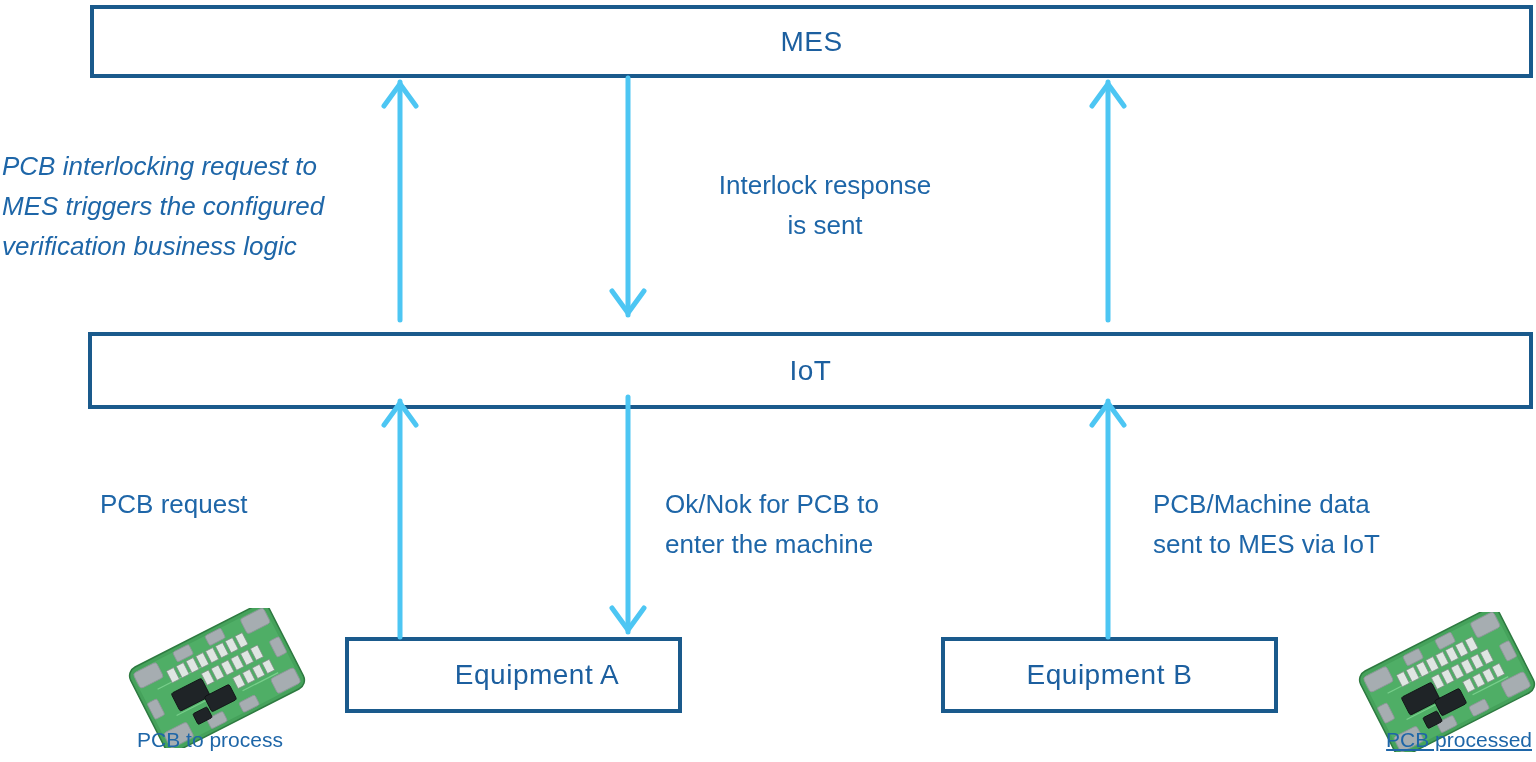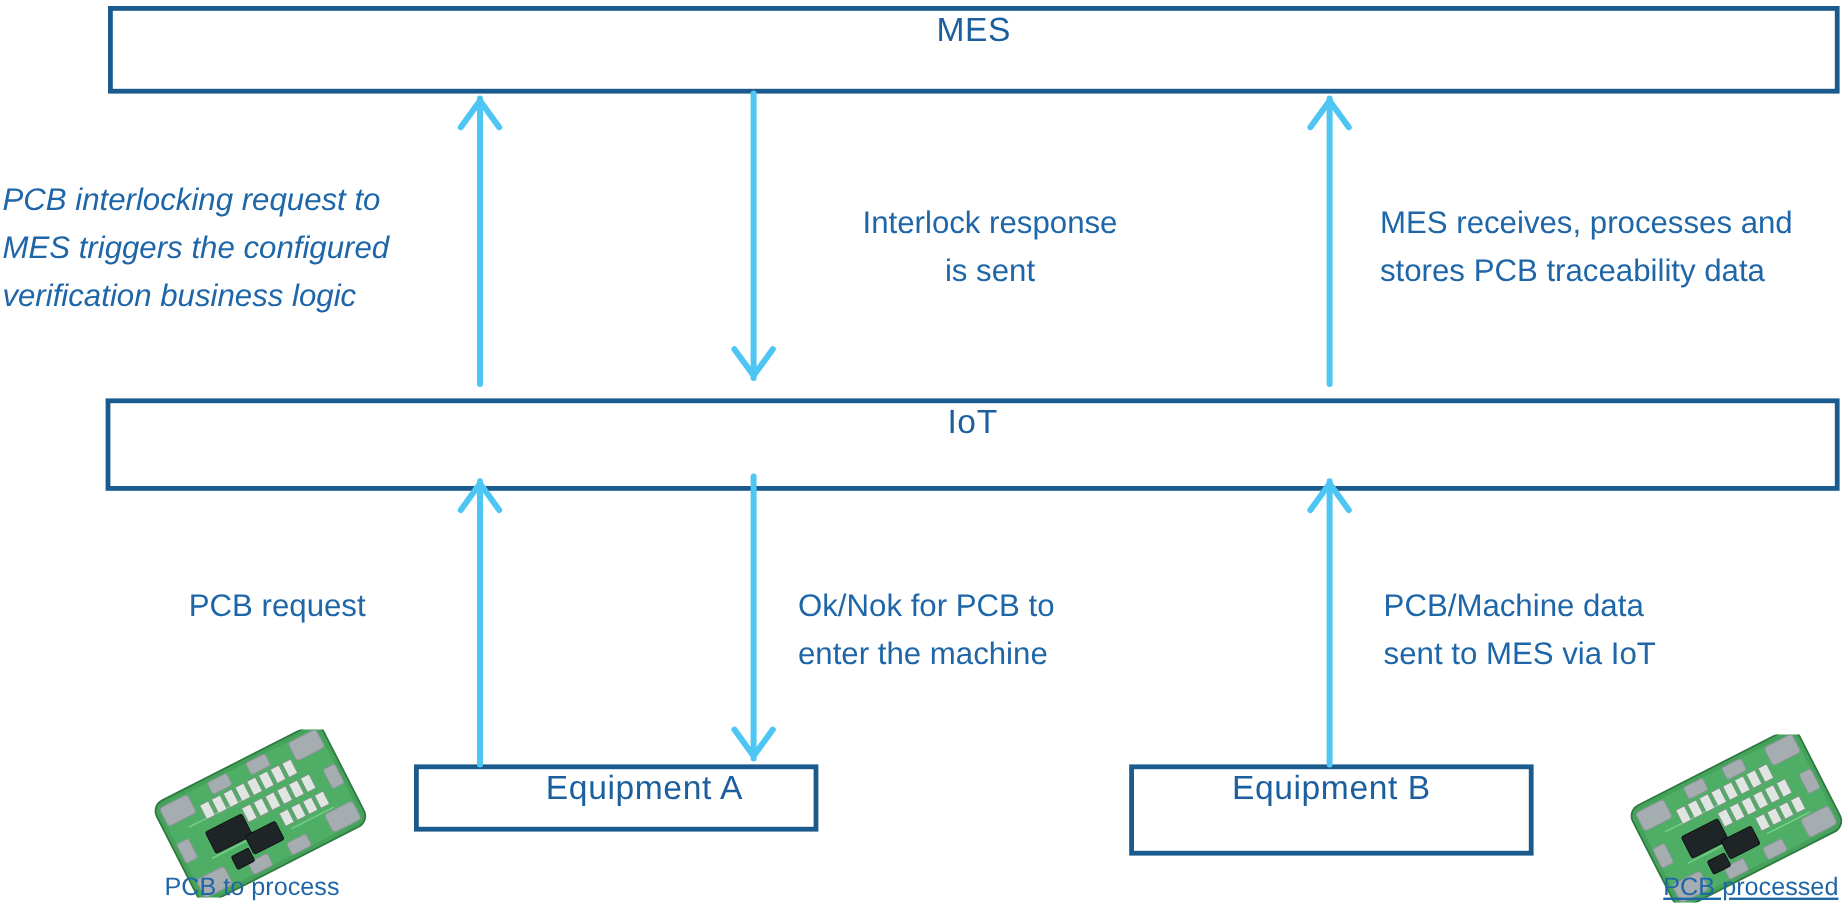--- a/index.html
+++ b/index.html
@@ -8,35 +8,35 @@
     width:1536px;height:762px;
     background:#ffffff;
     font-family:"Liberation Sans", sans-serif;
     overflow:hidden;
   }
   .box{
     position:absolute;
     background:#ffffff;
     border:4px solid #1a5a8c;
     box-sizing:border-box;
-    display:flex;justify-content:center;
+    display:flex;align-items:center;justify-content:center;
   }
   .box .title{
     color:#1c5f9f;
     font-size:28px;
     letter-spacing:0.5px;
   }
   .flow-label{
     position:absolute;
     color:#1e66a8;
     font-size:26px;
     line-height:40px;
   }
   .flow-label.center{text-align:left;font-style:italic;}
-  .flow-label.right{text-align:center;}
+  .flow-label.right{text-align:left;}
   .flow-label.left{text-align:left;}
   .caption{
     position:absolute;
     color:#1e66a8;
     font-size:21px;
   }
   svg.overlay{
     position:absolute;left:0;top:0;
     pointer-events:none;
   }
@@ -50,21 +50,21 @@
 <div id="canvas">
 
   <div class="box" style="left:90px;top:5px;width:1443px;height:73px;">
     <span class="title">MES</span>
   </div>
 
   <div class="box" style="left:88px;top:332px;width:1445px;height:77px;">
     <span class="title">IoT</span>
   </div>
 
-  <div class="box" style="left:345px;top:637px;width:337px;height:56px;padding-left:47px;">
+  <div class="box" style="left:345px;top:637px;width:337px;height:76px;padding-left:47px;">
     <span class="title">Equipment A</span>
   </div>
 
   <div class="box" style="left:941px;top:637px;width:337px;height:76px;">
     <span class="title">Equipment B</span>
   </div>
 
   <svg class="overlay" width="1536" height="762" viewBox="0 0 1536 762">
     <g stroke="#4dc6f3" stroke-width="5" fill="none" stroke-linecap="round" stroke-linejoin="round">
 
@@ -104,24 +104,20 @@
     <div>PCB interlocking request to</div>
     <div>MES triggers the configured</div>
     <div>verification business logic</div>
   </div>
 
   <div class="flow-label left" style="left:665px;top:165px;width:320px;text-align:center;">
     <div>Interlock response</div>
     <div>is sent</div>
   </div>
 
-  <div class="flow-label left" style="left:1150px;top:165px;width:386px;">
-    <div>MES receives, processes and</div>
-    <div>stores PCB traceability data</div>
-  </div>
 
   <div class="flow-label right" style="left:100px;top:484px;width:262px;">
     <div>PCB request</div>
   </div>
 
   <div class="flow-label left" style="left:665px;top:484px;width:320px;">
     <div>Ok/Nok for PCB to</div>
     <div>enter the machine</div>
   </div>
 

